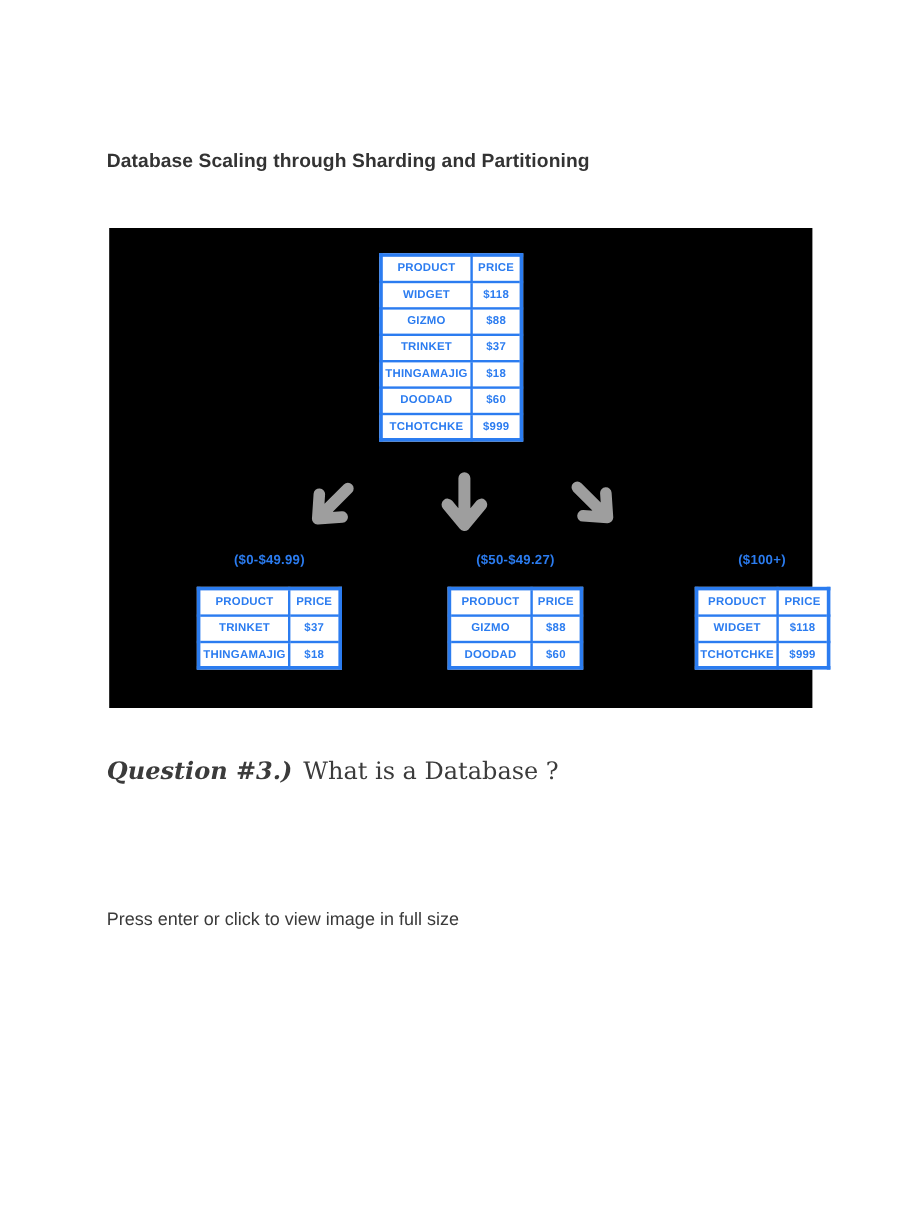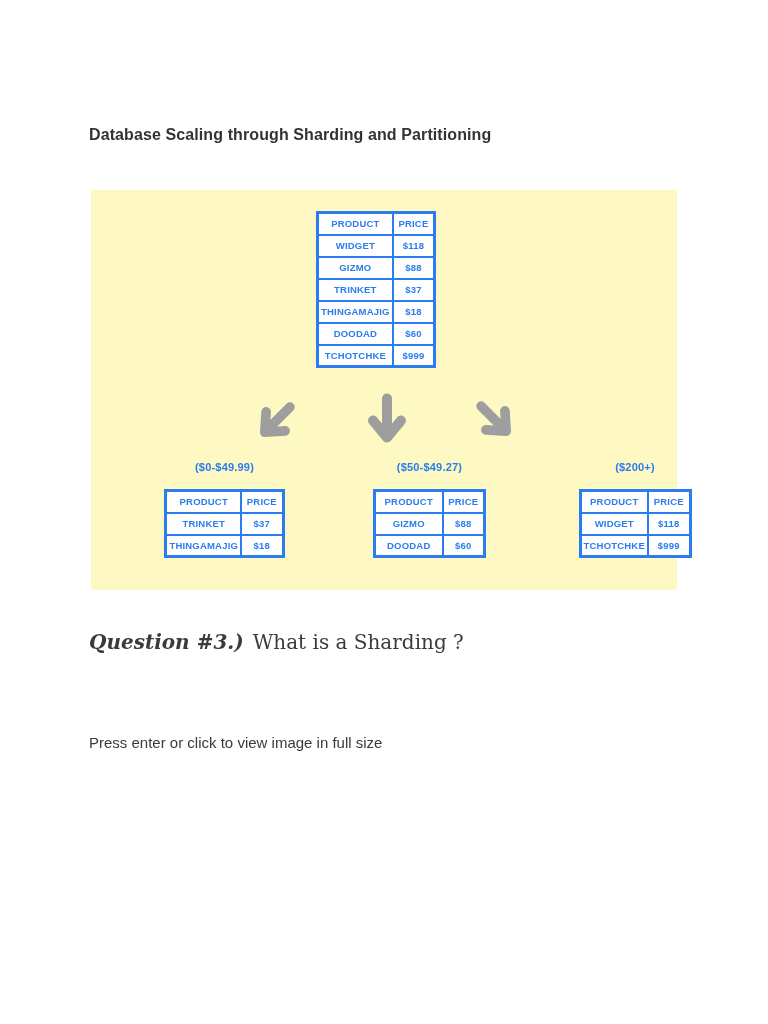--- a/index.html
+++ b/index.html
@@ -21,21 +21,21 @@
     font-weight: bold;
     color: #333333;
     letter-spacing: 0.1px;
   }
 
   .diagram {
     position: absolute;
     left: 91px; top: 190px;
     width: 586px; height: 400px;
     margin: 0;
-    background: #fef9c3;
+    background: #000000;
     cursor: pointer;
   }
 
   
   .ptable {
     border-collapse: collapse;
     background: #ffffff;
     border: 3px solid #2b7cf0;
     table-layout: fixed;
   }
@@ -88,21 +88,21 @@
     margin: 0;
     font-family: "DejaVu Serif", serif;
     font-size: 20px;
     color: #3b3b3b;
   }
   .question .q-prefix { font-weight: bold; font-style: italic; }
   .question .q-text { margin-left: 9px; }
 
   .viewer-hint {
     position: absolute;
-    left: 89px; top: 734px;
+    left: 89px; top: 758px;
     margin: 0;
     font-size: 15px;
     color: #3a3a3a;
   }
 </style>
 </head>
 <body>
 
 <div class="page">
 
@@ -195,21 +195,21 @@
           </tr>
           <tr>
             <td>DOODAD</td>
             <td>$60</td>
           </tr>
         </tbody>
       </table>
     </div>
 
     <div class="shard shard-2">
-      <div class="shard-label">($200+)</div>
+      <div class="shard-label">($100+)</div>
       <table class="ptable">
         <tbody>
           <tr>
             <th class="c-product">PRODUCT</th>
             <th class="c-price">PRICE</th>
           </tr>
           <tr>
             <td>WIDGET</td>
             <td>$118</td>
           </tr>
@@ -217,18 +217,18 @@
             <td>TCHOTCHKE</td>
             <td>$999</td>
           </tr>
         </tbody>
       </table>
     </div>
 
   </figure>
 
   <p class="question">
-    <span class="q-prefix">Question #3.)</span><span class="q-text">What is a Sharding ?</span>
+    <span class="q-prefix">Question #3.)</span><span class="q-text">What is a Database ?</span>
   </p>
 
   <p class="viewer-hint">Press enter or click to view image in full size</p>
 
 </div>
 
 </body></html>

